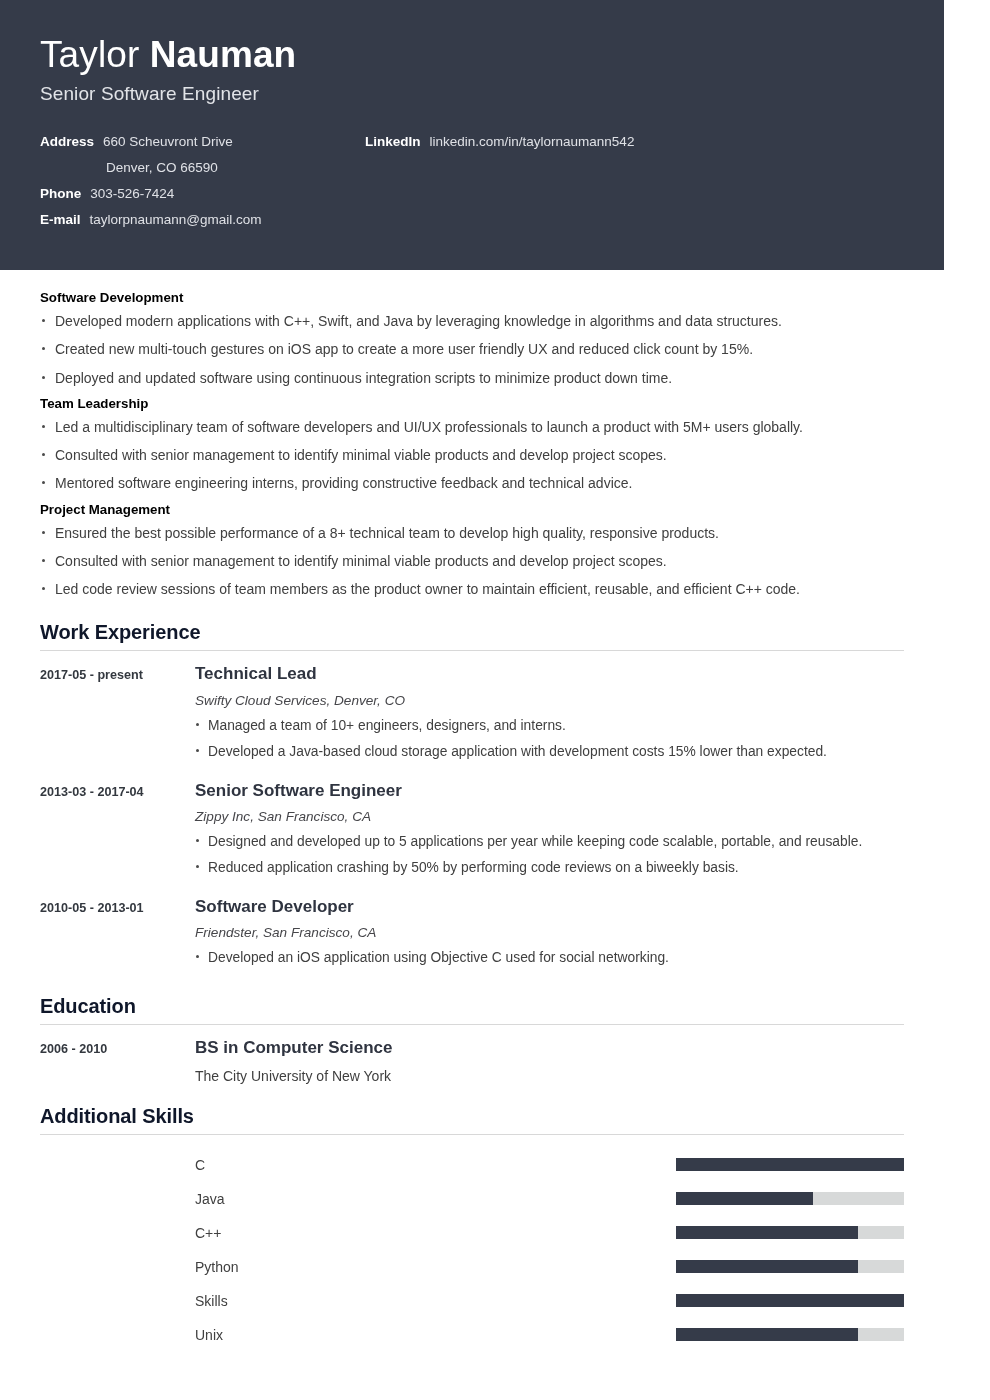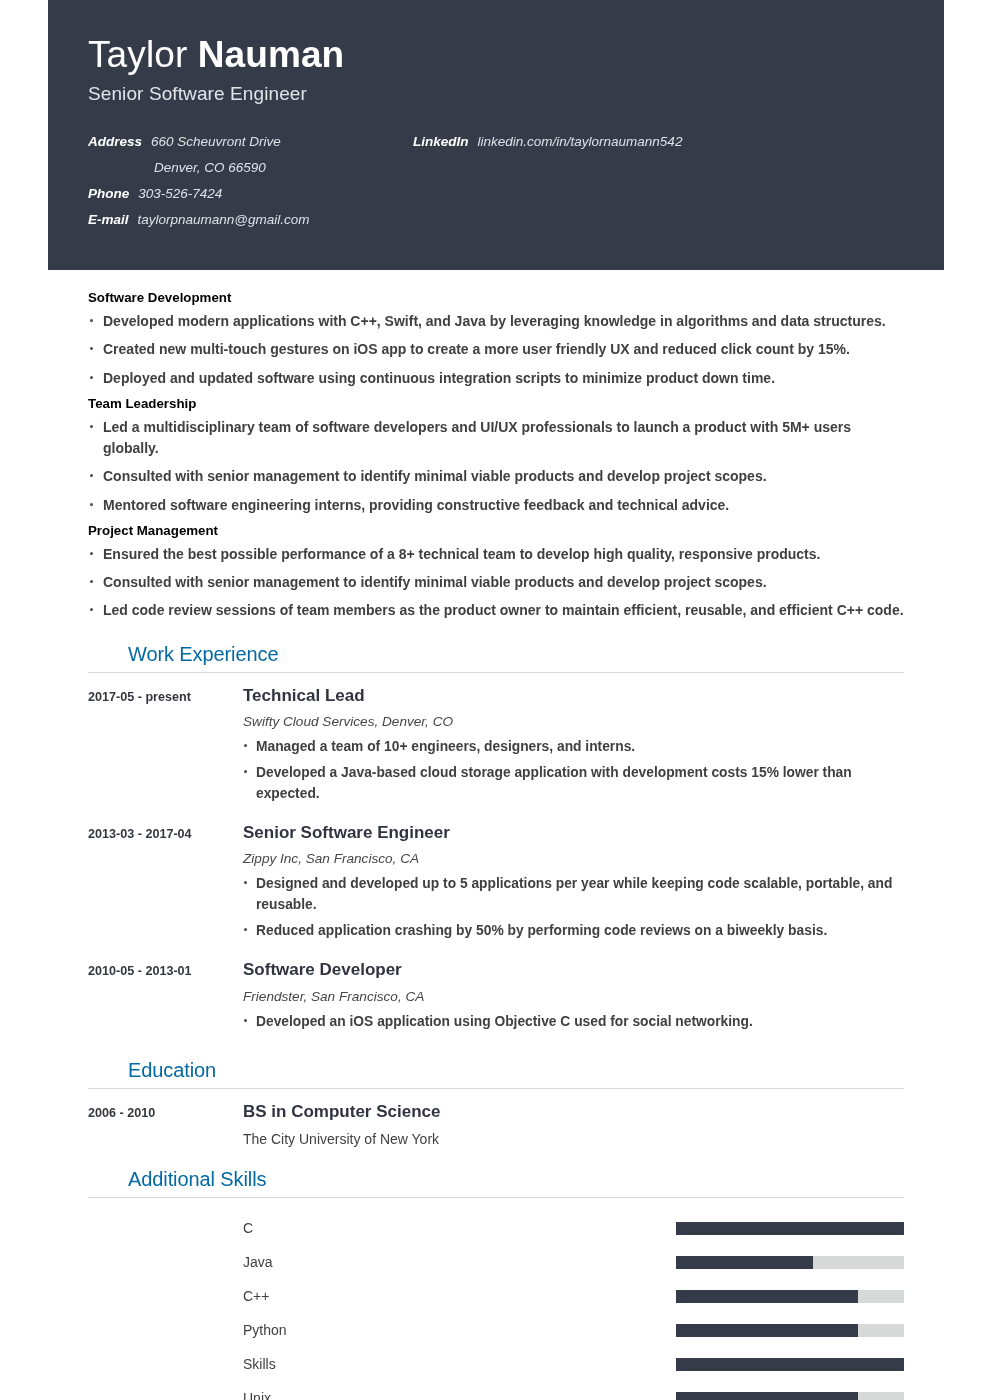--- a/index.html
+++ b/index.html
@@ -3,21 +3,21 @@
 <meta charset="utf-8">
 <style>
   * { margin:0; padding:0; box-sizing:border-box; }
   html, body { width:990px; height:1400px; }
   body {
     font-family:"Liberation Sans", sans-serif;
     background:#ffffff;
     color:#3a3a3a;
     -webkit-font-smoothing:antialiased;
   }
-  .page { position:relative; width:944px; height:1400px; overflow:hidden; background:#fff;padding-left:48px; }
+  .page { position:relative; width:944px; height:1400px; overflow:hidden; background:#fff; }
 
   
   .header {
     background:#353b49;
     padding:34px 40px 20px 40px;
     height:270px;
   }
   .name {
     font-size:37px;
     line-height:1.12;
@@ -32,21 +32,20 @@
     color:#e2e4e8;
     font-weight:400;
     margin-top:8px;
     letter-spacing:0.1px;
   }
   .contact-grid {
     margin-top:29px;
     display:grid;
     grid-template-columns:325px auto;
     row-gap:0px;
-    font-style:italic;
   }
   .contact-col { display:block; }
   .contact-row {
     display:flex;
     align-items:baseline;
     margin-bottom:11px;
     font-size:13.5px;
     color:#dfe1e6;
   }
   .contact-label {
@@ -77,40 +76,38 @@
   .sum-group-title.first { margin-top:0; }
 
   ul.bullets { list-style:none; }
   ul.bullets li {
     position:relative;
     padding-left:15px;
     font-size:14px;
     line-height:1.52;
     color:#404040;
     margin-bottom:7px;
-    font-weight:bold;
   }
   ul.bullets li::before {
     content:"";
     position:absolute;
     left:2px;
     top:8px;
     width:3px; height:3px;
     border-radius:50%;
     background:#4a4a4a;
   }
 
   .section { margin-top:21px; }
   .section-title {
     font-size:20px;
-    font-weight:400;
-    color:#0369a1;
+    font-weight:700;
+    color:#0f172a;
     letter-spacing:-0.1px;
     padding-bottom:6px;
-    margin-left:40px;
   }
   .section-rule {
     border-bottom:1px solid #d8d8d8;
     margin-bottom:13px;
   }
 
   .entry { display:flex; margin-bottom:13px; }
   .entry-date {
     width:155px;
     flex:0 0 155px;

